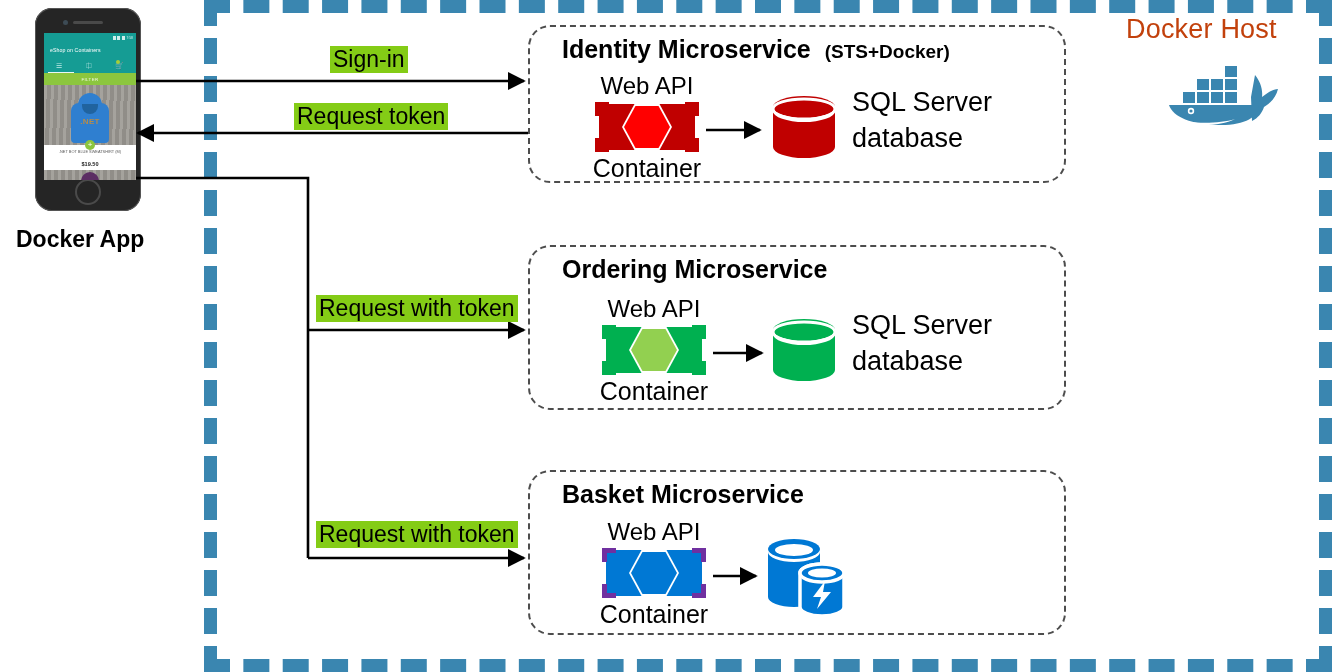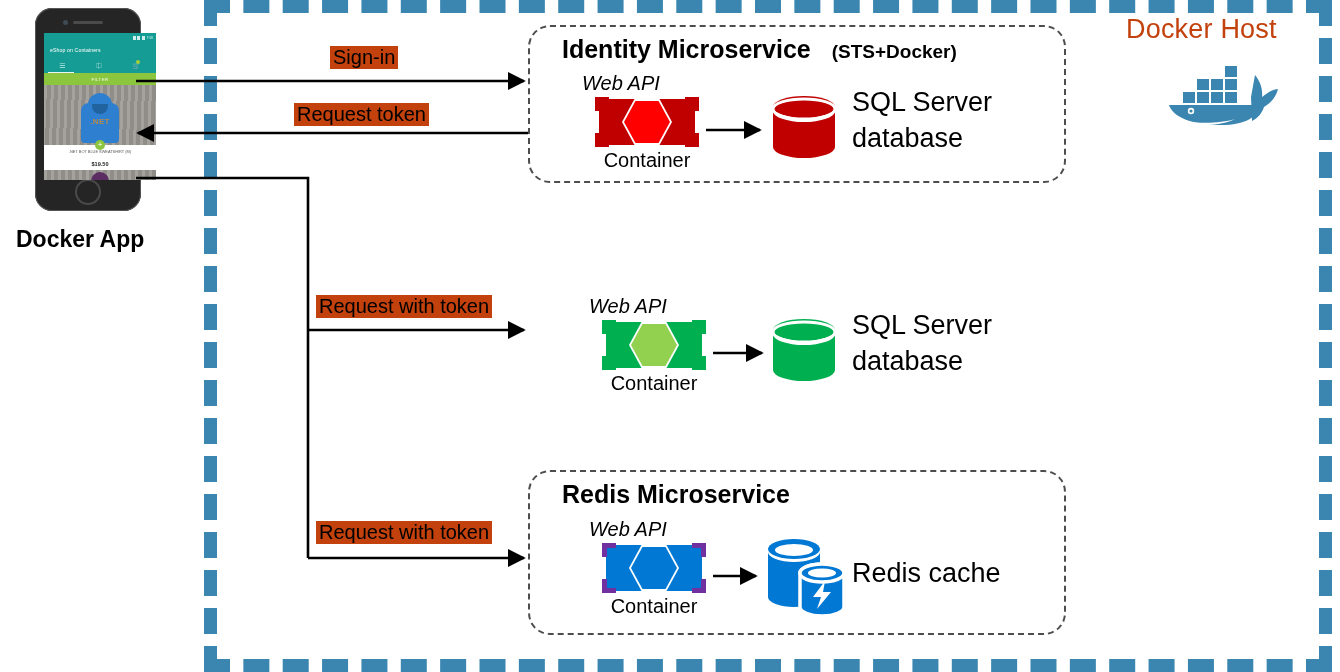--- a/index.html
+++ b/index.html
@@ -63,21 +63,21 @@
   }
   .phone-home {
     position: absolute; left: 50%; bottom: 6px;
     transform: translateX(-50%);
     width: 22px; height: 22px; border-radius: 50%;
     border: 2px solid #4a4a4a;
   }
   .phone-screen {
     position: absolute;
     left: 9px; top: 25px;
-    width: 112px; height: 147px;
+    width: 92px; height: 147px;
     background: #ffffff;
     overflow: hidden;
   }
   .app-status {
     height: 9px; background: #159c94;
     display:flex; justify-content:flex-end; align-items:center;
     padding-right: 3px; gap: 1.5px;
   }
   .app-status i { display:block; width:3px; height:4px; background:#cfeeec; }
   .app-status .clk { font-size:3.4px; color:#d8f2f0; font-style:normal; width:auto; height:auto; background:none; }
@@ -168,32 +168,32 @@
   }
   #ms-identity { left: 528px; top: 25px;  width: 538px; height: 158px; }
   #ms-ordering { left: 528px; top: 245px; width: 538px; height: 165px; }
   #ms-basket   { left: 528px; top: 470px; width: 538px; height: 165px; }
 
   .ms-title {
     position: absolute;
     left: 32px; top: 8px;
     font-size: 25px; font-weight: bold;
     white-space: nowrap;
-    display: flex; align-items: baseline; gap: 21px;
+    display: flex; align-items: baseline; gap: 14px;
   }
   .ms-title .sub { font-size: 19px; font-weight: bold; }
 
   
   .svc-unit { position:absolute; }
   #u-identity { left: 582px; top: 72px; }
   #u-ordering { left: 589px; top: 295px; }
   #u-basket   { left: 589px; top: 518px; }
 
-  .webapi-label { font-size: 20px; width: 130px; margin-bottom: 2px; font-style: italic; }
-  .container-label { font-size: 20px; text-align:center; width: 130px; margin-top: 2px; }
+  .webapi-label { font-size: 24px; text-align:center; width: 130px; margin-bottom: 2px; }
+  .container-label { font-size: 25px; text-align:center; width: 130px; margin-top: 2px; }
 
   .cbox {
     position: relative;
     width: 104px; height: 50px;
     margin: 0 13px;
   }
   .cbox .plate {
     position:absolute; left:4px; top:2px; right:4px; bottom:2px;
   }
   .cbox .hex {
@@ -225,23 +225,23 @@
   #ds-basket-label   { left: 852px; top: 555px; }
 
   .ds-icon { position:absolute; }
   #ds-identity-icon { left: 769px; top: 95px; }
   #ds-ordering-icon { left: 769px; top: 318px; }
   #ds-basket-icon   { left: 762px; top: 535px; }
 
   
   .edge-label {
     position:absolute;
-    font-size: 20px;
+    font-size: 23px;
     white-space: nowrap;
-    background: #c2410c;
+    background: #84cc16;
     padding: 0 3px;
   }
   #lbl-signin   { left: 330px; top: 46px; }
   #lbl-token    { left: 294px; top: 103px; }
   #lbl-req1     { left: 316px; top: 295px; }
   #lbl-req2     { left: 316px; top: 521px; }
 
   svg.wires { position:absolute; left:0; top:0; width:1340px; height:672px; overflow:visible; }
 </style>
 </head>
@@ -336,20 +336,26 @@
   <div class="ds-icon" id="ds-identity-icon">
     <svg width="70" height="66" viewBox="0 0 70 66">
       <ellipse cx="35" cy="12" rx="31" ry="11" fill="#C00000"></ellipse>
       <path d="M4 16 L4 52 A31 11 0 0 0 66 52 L66 16 A31 11 0 0 1 4 16 Z" fill="#C00000"></path>
       <ellipse cx="35" cy="14" rx="31" ry="10" fill="none" stroke="#ffffff" stroke-width="3"></ellipse>
     </svg>
   </div>
   <div class="ds-label" id="ds-identity-label">SQL Server
 database</div>
 
+  <div class="ms-box" id="ms-ordering">
+    <div class="ms-title">
+      <span>Ordering Microservice</span>
+      <span class="sub"></span>
+    </div>
+  </div>
   <div class="svc-unit" id="u-ordering">
     <div class="webapi-label">Web API</div>
     <div class="cbox">
       <div class="plate" style="background:#00B050"></div>
       <div class="hex-outline"></div>
       <div class="hex" style="background:#92D050"></div>
       <div class="br tl" style="border-color:#00B050"></div>
       <div class="br tr" style="border-color:#00B050"></div>
       <div class="br bl" style="border-color:#00B050"></div>
       <div class="br br2" style="border-color:#00B050"></div>
@@ -361,21 +367,21 @@
       <ellipse cx="35" cy="12" rx="31" ry="11" fill="#00B050"></ellipse>
       <path d="M4 16 L4 52 A31 11 0 0 0 66 52 L66 16 A31 11 0 0 1 4 16 Z" fill="#00B050"></path>
       <ellipse cx="35" cy="14" rx="31" ry="10" fill="none" stroke="#ffffff" stroke-width="3"></ellipse>
     </svg>
   </div>
   <div class="ds-label" id="ds-ordering-label">SQL Server
 database</div>
 
   <div class="ms-box" id="ms-basket">
     <div class="ms-title">
-      <span>Redis Microservice</span>
+      <span>Basket Microservice</span>
       <span class="sub"></span>
     </div>
   </div>
   <div class="svc-unit" id="u-basket">
     <div class="webapi-label">Web API</div>
     <div class="cbox">
       <div class="plate" style="background:#0078D4"></div>
       <div class="hex-outline"></div>
       <div class="hex" style="background:#0078D4"></div>
       <div class="br tl" style="border-color:#7030A0"></div>
@@ -391,21 +397,20 @@
       <path d="M6 17 L6 62 A26 10 0 0 0 58 62 L58 17 A26 10 0 0 1 6 17 Z" fill="#0078D4"></path>
       <ellipse cx="32" cy="15" rx="19" ry="6" fill="#ffffff"></ellipse>
       <g>
         <path d="M38 38 A22 9 0 0 1 82 38 L82 72 A22 9 0 0 1 38 72 Z" fill="#0078D4" stroke="#ffffff" stroke-width="3.5"></path>
         <ellipse cx="60" cy="38" rx="22" ry="9" fill="#0078D4" stroke="#ffffff" stroke-width="3.5"></ellipse>
         <ellipse cx="60" cy="38" rx="14" ry="4.5" fill="#ffffff"></ellipse>
         <path d="M63 46 L51 62 L59 62 L55 74 L69 57 L61 57 Z" fill="#ffffff"></path>
       </g>
     </svg>
   </div>
-  <div class="ds-label" id="ds-basket-label">Redis cache</div>
 
   <svg class="wires">
     <defs>
       <marker id="ah" viewBox="0 0 10 10" refX="9" refY="5" markerWidth="7" markerHeight="7" orient="auto-start-reverse">
         <path d="M 0 0 L 10 5 L 0 10 z" fill="#000000"></path>
       </marker>
     </defs>
 
     <path d="M136 81 L 524 81" stroke="#000" stroke-width="2.6" fill="none" marker-end="url(#ah)"></path>
 

